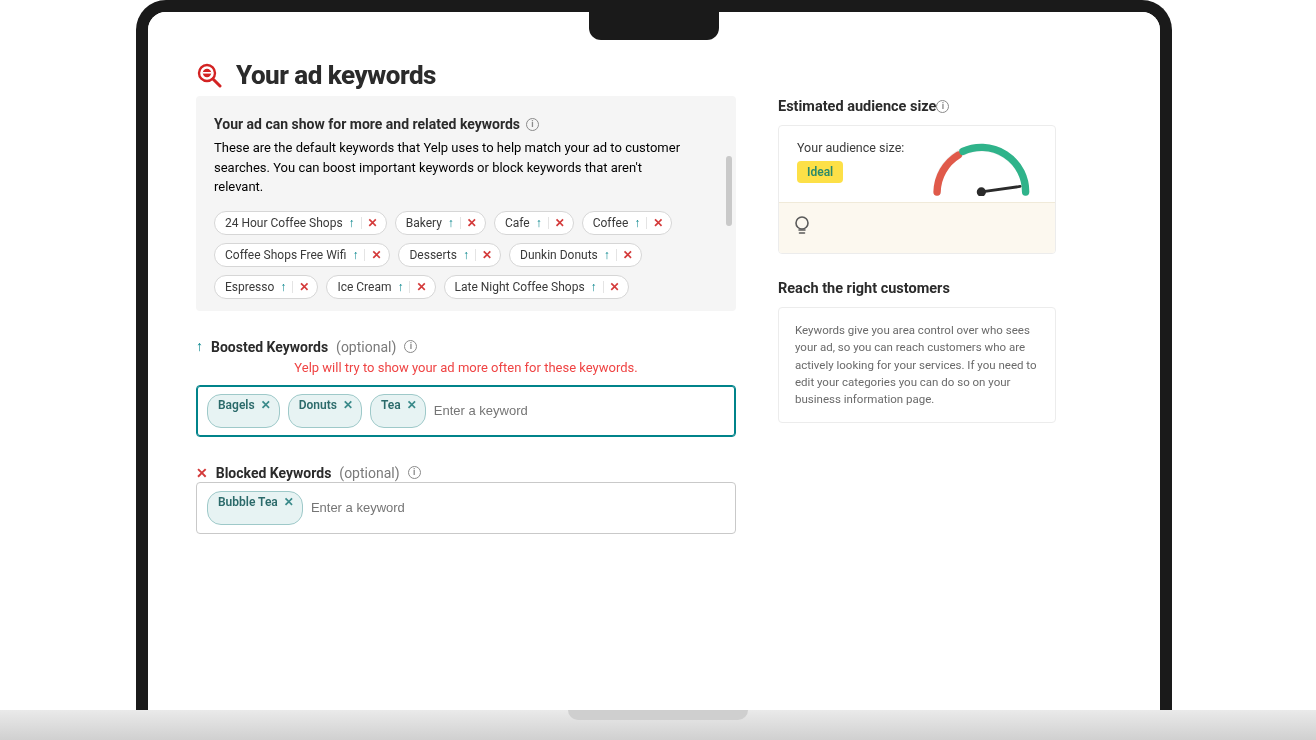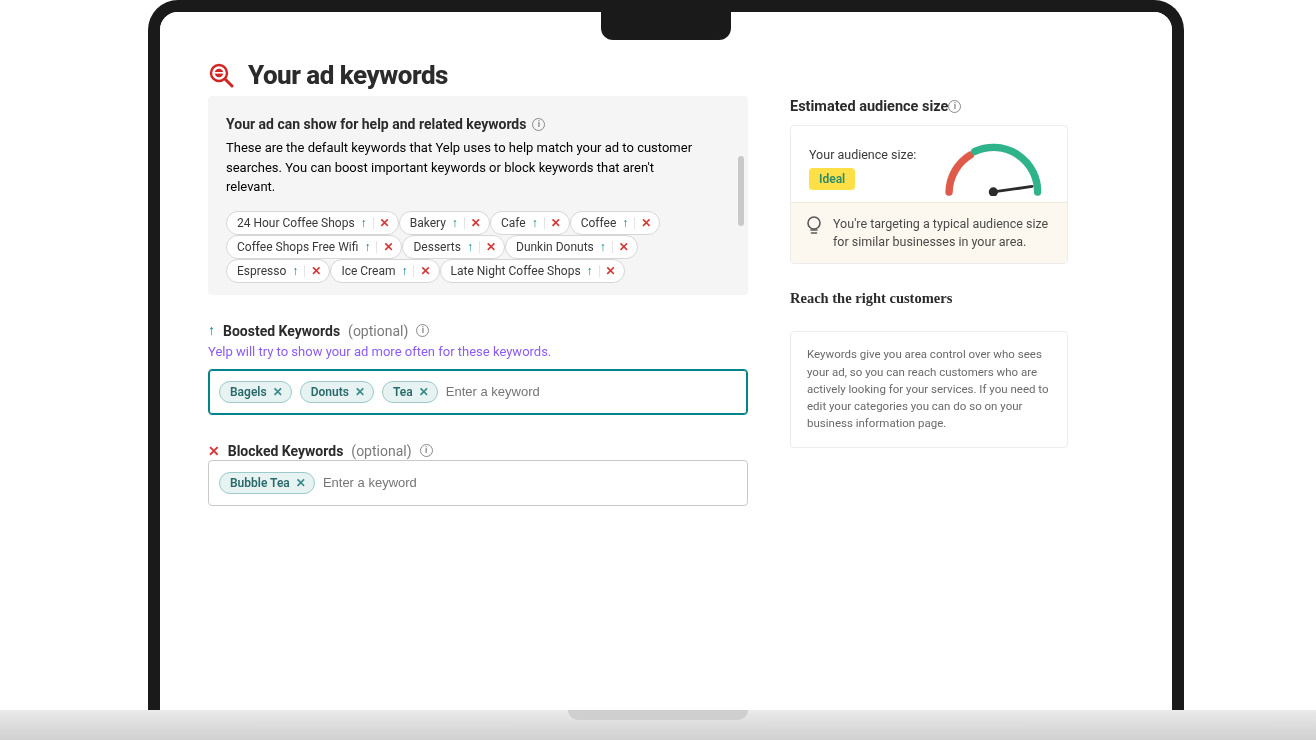--- a/index.html
+++ b/index.html
@@ -6,21 +6,21 @@
   body {
     font-family: -apple-system, BlinkMacSystemFont, "Segoe UI", Roboto, Helvetica, Arial, sans-serif;
     background: #fff;
     width: 1316px;
     height: 740px;
     overflow: hidden;
     position: relative;
   }
   .laptop-frame {
     position: absolute;
-    left: 148px;
+    left: 136px;
     top: 0;
     width: 1036px;
     height: 740px;
     background: #fff;
     border: 12px solid #1a1a1a;
     border-radius: 30px 30px 0 0;
     border-bottom: none;
     overflow: hidden;
   }
   .notch {
@@ -95,20 +95,21 @@
   .default-box .box-desc {
     font-size: 13px;
     color: #000000;
     line-height: 1.5;
     margin-bottom: 14px;
     max-width: 480px;
   }
   .chip-row {
     display: flex;
     flex-wrap: wrap;
+    gap: 8px;
     max-height: 88px;
     overflow: hidden;
   }
   .chip {
     background: #fff;
     border: 1px solid #d6d6d6;
     border-radius: 14px;
     padding: 4px 8px 4px 10px;
     font-size: 12px;
     color: #3a3a3a;
@@ -137,40 +138,41 @@
     font-size: 14px;
     font-weight: 700;
     color: #2b2b2b;
     display: inline-flex;
     align-items: center;
     gap: 8px;
   }
   .optional { font-weight: 400; color: #7a7a7a; }
   .sec-desc {
     font-size: 13px;
-    color: #8b5cf6;
+    color: #ef4444;
     margin-top: 4px;
     margin-bottom: 10px;
+    text-align: center;
   }
   .tag-input {
     border: 1px solid #c9c9c9;
     border-radius: 4px;
     padding: 8px 10px;
     display: flex;
     flex-wrap: wrap;
     align-items: center;
     gap: 8px;
     min-height: 46px;
   }
   .tag-input.focused { border-color: #00838a; box-shadow: 0 0 0 1px #00838a inset; }
   .tag {
     background: #e7f3f3;
     border: 1px solid #9ec9c9;
     border-radius: 14px;
-    padding: 3px 8px 3px 10px;
+    padding: 3px 8px 15px 10px;
     font-size: 12px;
     font-weight: 600;
     color: #2b6a6a;
     display: inline-flex;
     align-items: center;
     gap: 6px;
   }
   .tag .tag-x { color: #3a8a8a; cursor: pointer; font-weight: 600; }
   .tag-placeholder {
     border: none;
@@ -193,21 +195,20 @@
   }
   .gauge-card {
     border: 1px solid #ececec;
     border-radius: 4px;
     overflow: hidden;
     margin-bottom: 26px;
   }
   .gauge-top {
     padding: 14px 18px 6px 18px;
     display: flex;
-    align-items: center;
     gap: 22px;
   }
   .gauge-label {
     font-size: 12.5px;
     color: #3a3a3a;
     margin-bottom: 6px;
   }
   .ideal-pill {
     display: inline-block;
     background: #fde047;
@@ -228,22 +229,21 @@
   }
   .gauge-note-text {
     font-size: 12.5px;
     color: #4a4a4a;
     line-height: 1.45;
   }
   .side-heading {
     font-size: 14.5px;
     font-weight: 700;
     color: #2b2b2b;
-    margin-bottom: 24px;
-    font-family: Liberation Serif, serif;
+    margin-bottom: 10px;
   }
   .side-card {
     border: 1px solid #ececec;
     border-radius: 4px;
     padding: 14px 16px;
     font-size: 11.5px;
     color: #6a6a6a;
     line-height: 1.5;
   }
   .info-ic {
@@ -287,21 +287,21 @@
       </span>
       <h1 class="page-title">Your ad keywords</h1>
     </div>
 
     <div class="columns">
 
       <div class="main-col card" style="border:none;">
 
         <div class="default-box">
           <div class="box-title">
-            <span>Your ad can show for help and related keywords</span>
+            <span>Your ad can show for more and related keywords</span>
             <span class="info-ic">i</span>
           </div>
           <div class="box-desc">These are the default keywords that Yelp uses to help match your ad to customer searches. You can boost important keywords or block keywords that aren't relevant.</div>
           <div class="chip-row" id="default-chips">
               <span class="chip">
                 <span>24 Hour Coffee Shops</span>
                 <span class="boost-ic">↑</span>
                 <span class="divider"></span>
                 <span class="x-ic">✕</span>
               </span>
@@ -426,21 +426,20 @@
               <line x1="60" y1="56" x2="102" y2="50" stroke="#2b2b2b" stroke-width="3" stroke-linecap="round"></line>
             </svg>
           </div>
           <div class="gauge-note">
             <span>
               <svg width="18" height="22" viewBox="0 0 18 22">
                 <circle cx="9" cy="8" r="6" fill="none" stroke="#5a5a5a" stroke-width="1.6"></circle>
                 <path d="M6 15 h6 M6.5 18 h5" stroke="#5a5a5a" stroke-width="1.6" stroke-linecap="round"></path>
               </svg>
             </span>
-            <div class="gauge-note-text">You're targeting a typical audience size for similar businesses in your area.</div>
           </div>
         </div>
 
         <div class="side-heading">Reach the right customers</div>
         <div class="side-card">Keywords give you area control over who sees your ad, so you can reach customers who are actively looking for your services. If you need to edit your categories you can do so on your business information page.</div>
       </div>
     </div>
 
   </div>
 </div>

